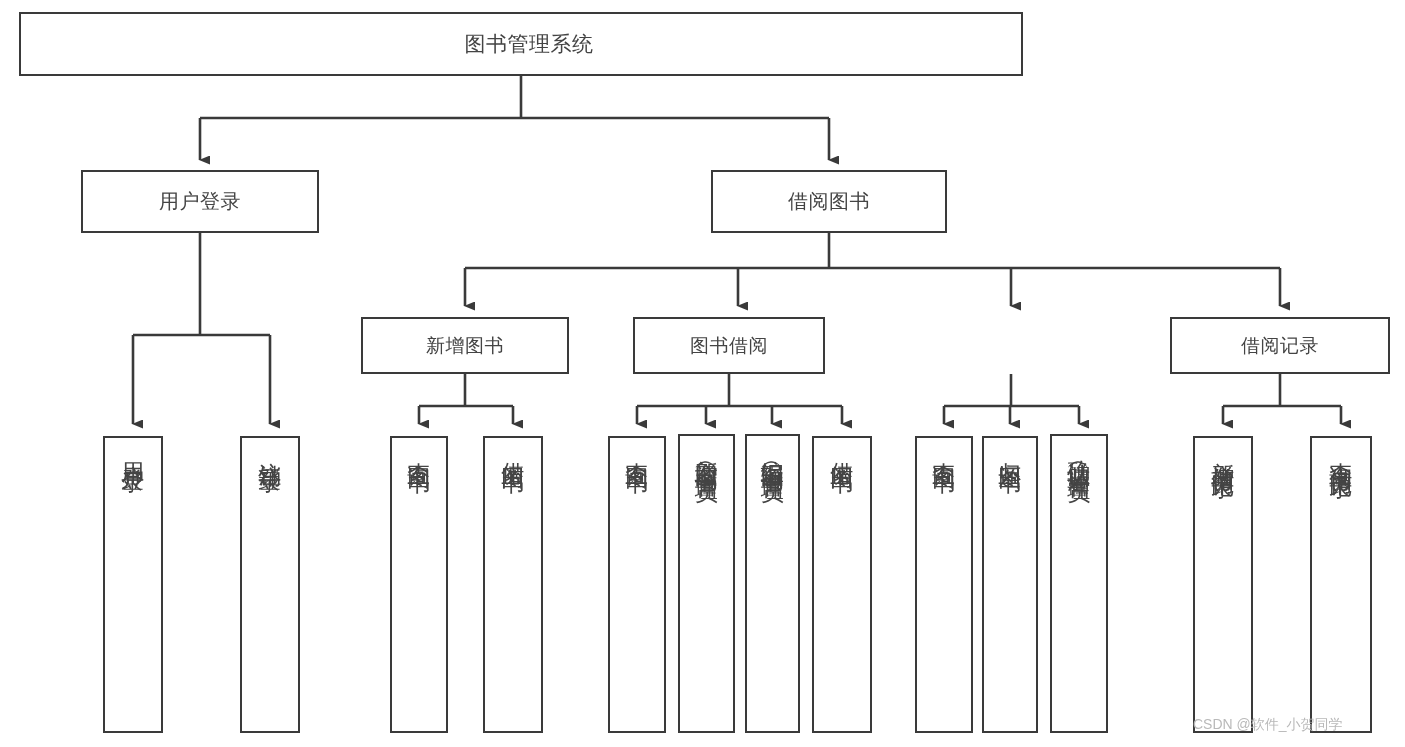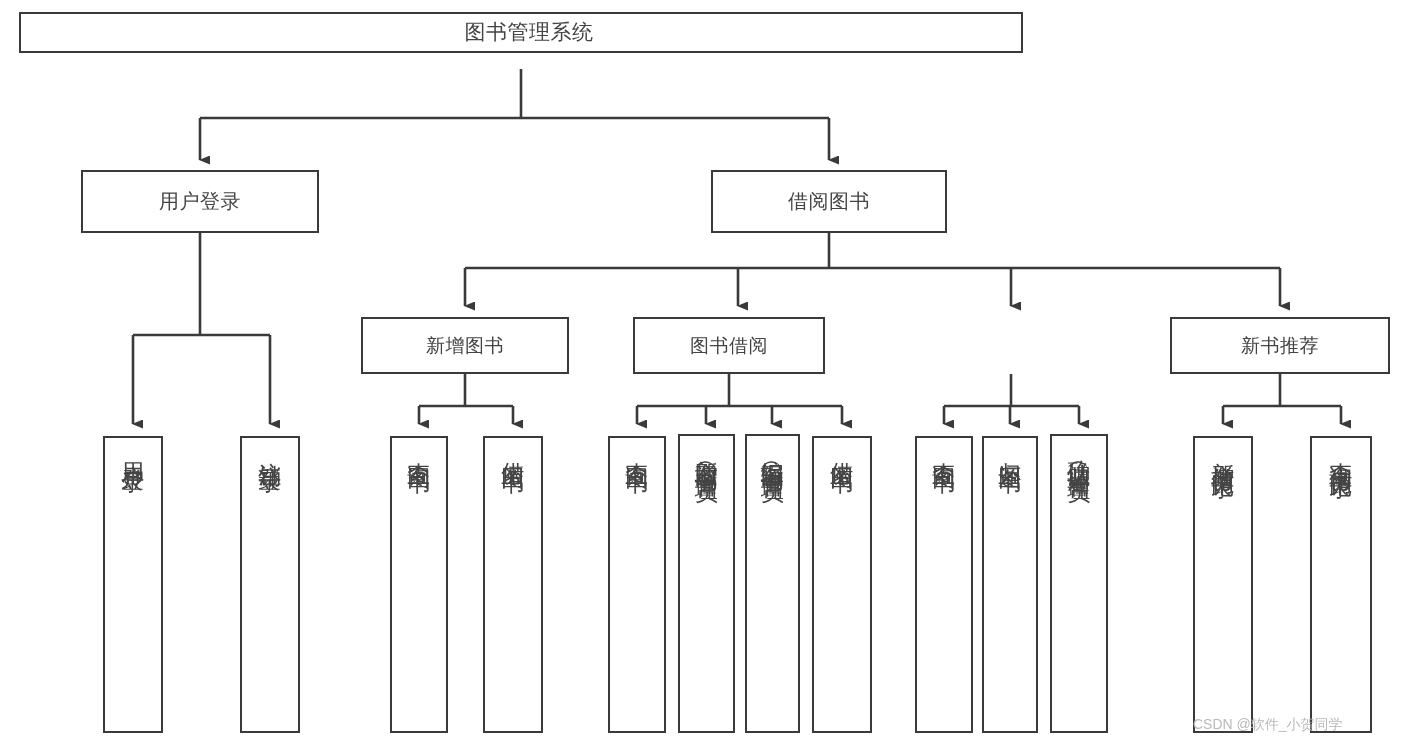--- a/index.html
+++ b/index.html
@@ -36,21 +36,21 @@
     color: #3f3f3f;
     z-index: 2;
   }
   .node .lbl {
     color: #444;
     letter-spacing: 0.5px;
     line-height: 1.15;
     white-space: nowrap;
   }
   
-  #n-root { left: 19px; top: 12px; width: 1004px; height: 41px; padding-left: 16px; }
+  #n-root { left: 19px; top: 12px; width: 1004px; height: 64px; padding-left: 16px; }
   #n-root .lbl { font-size: 21px; }
   
   .lvl1 { height: 63px; }
   .lvl1 .lbl { font-size: 20px; }
   #n-user-login { left: 81px; top: 170px; width: 238px; }
   #n-book-manage { left: 711px; top: 170px; width: 236px; }
   
   .lvl2 { height: 57px; top: 317px; }
   .lvl2 .lbl { font-size: 19px; }
   #n-new-book-rec   { left: 361px; width: 208px; }
@@ -168,21 +168,21 @@
     <span class="lbl">借阅图书</span>
   </div>
 
   <div class="node lvl2" id="n-new-book-rec">
     <span class="lbl">新增图书</span>
   </div>
   <div class="node lvl2" id="n-book-borrow">
     <span class="lbl">图书借阅</span>
   </div>
   <div class="node lvl2" id="n-borrow-record">
-    <span class="lbl">新书推荐</span>
+    <span class="lbl">借阅记录</span>
   </div>
 
   <div class="node leaf" id="l-user-login">
     <span class="lbl">用户登录</span>
   </div>
   <div class="node leaf" id="l-logout-login">
     <span class="lbl">注销登录</span>
   </div>
 
   <div class="node leaf" id="l-query-book-1">

